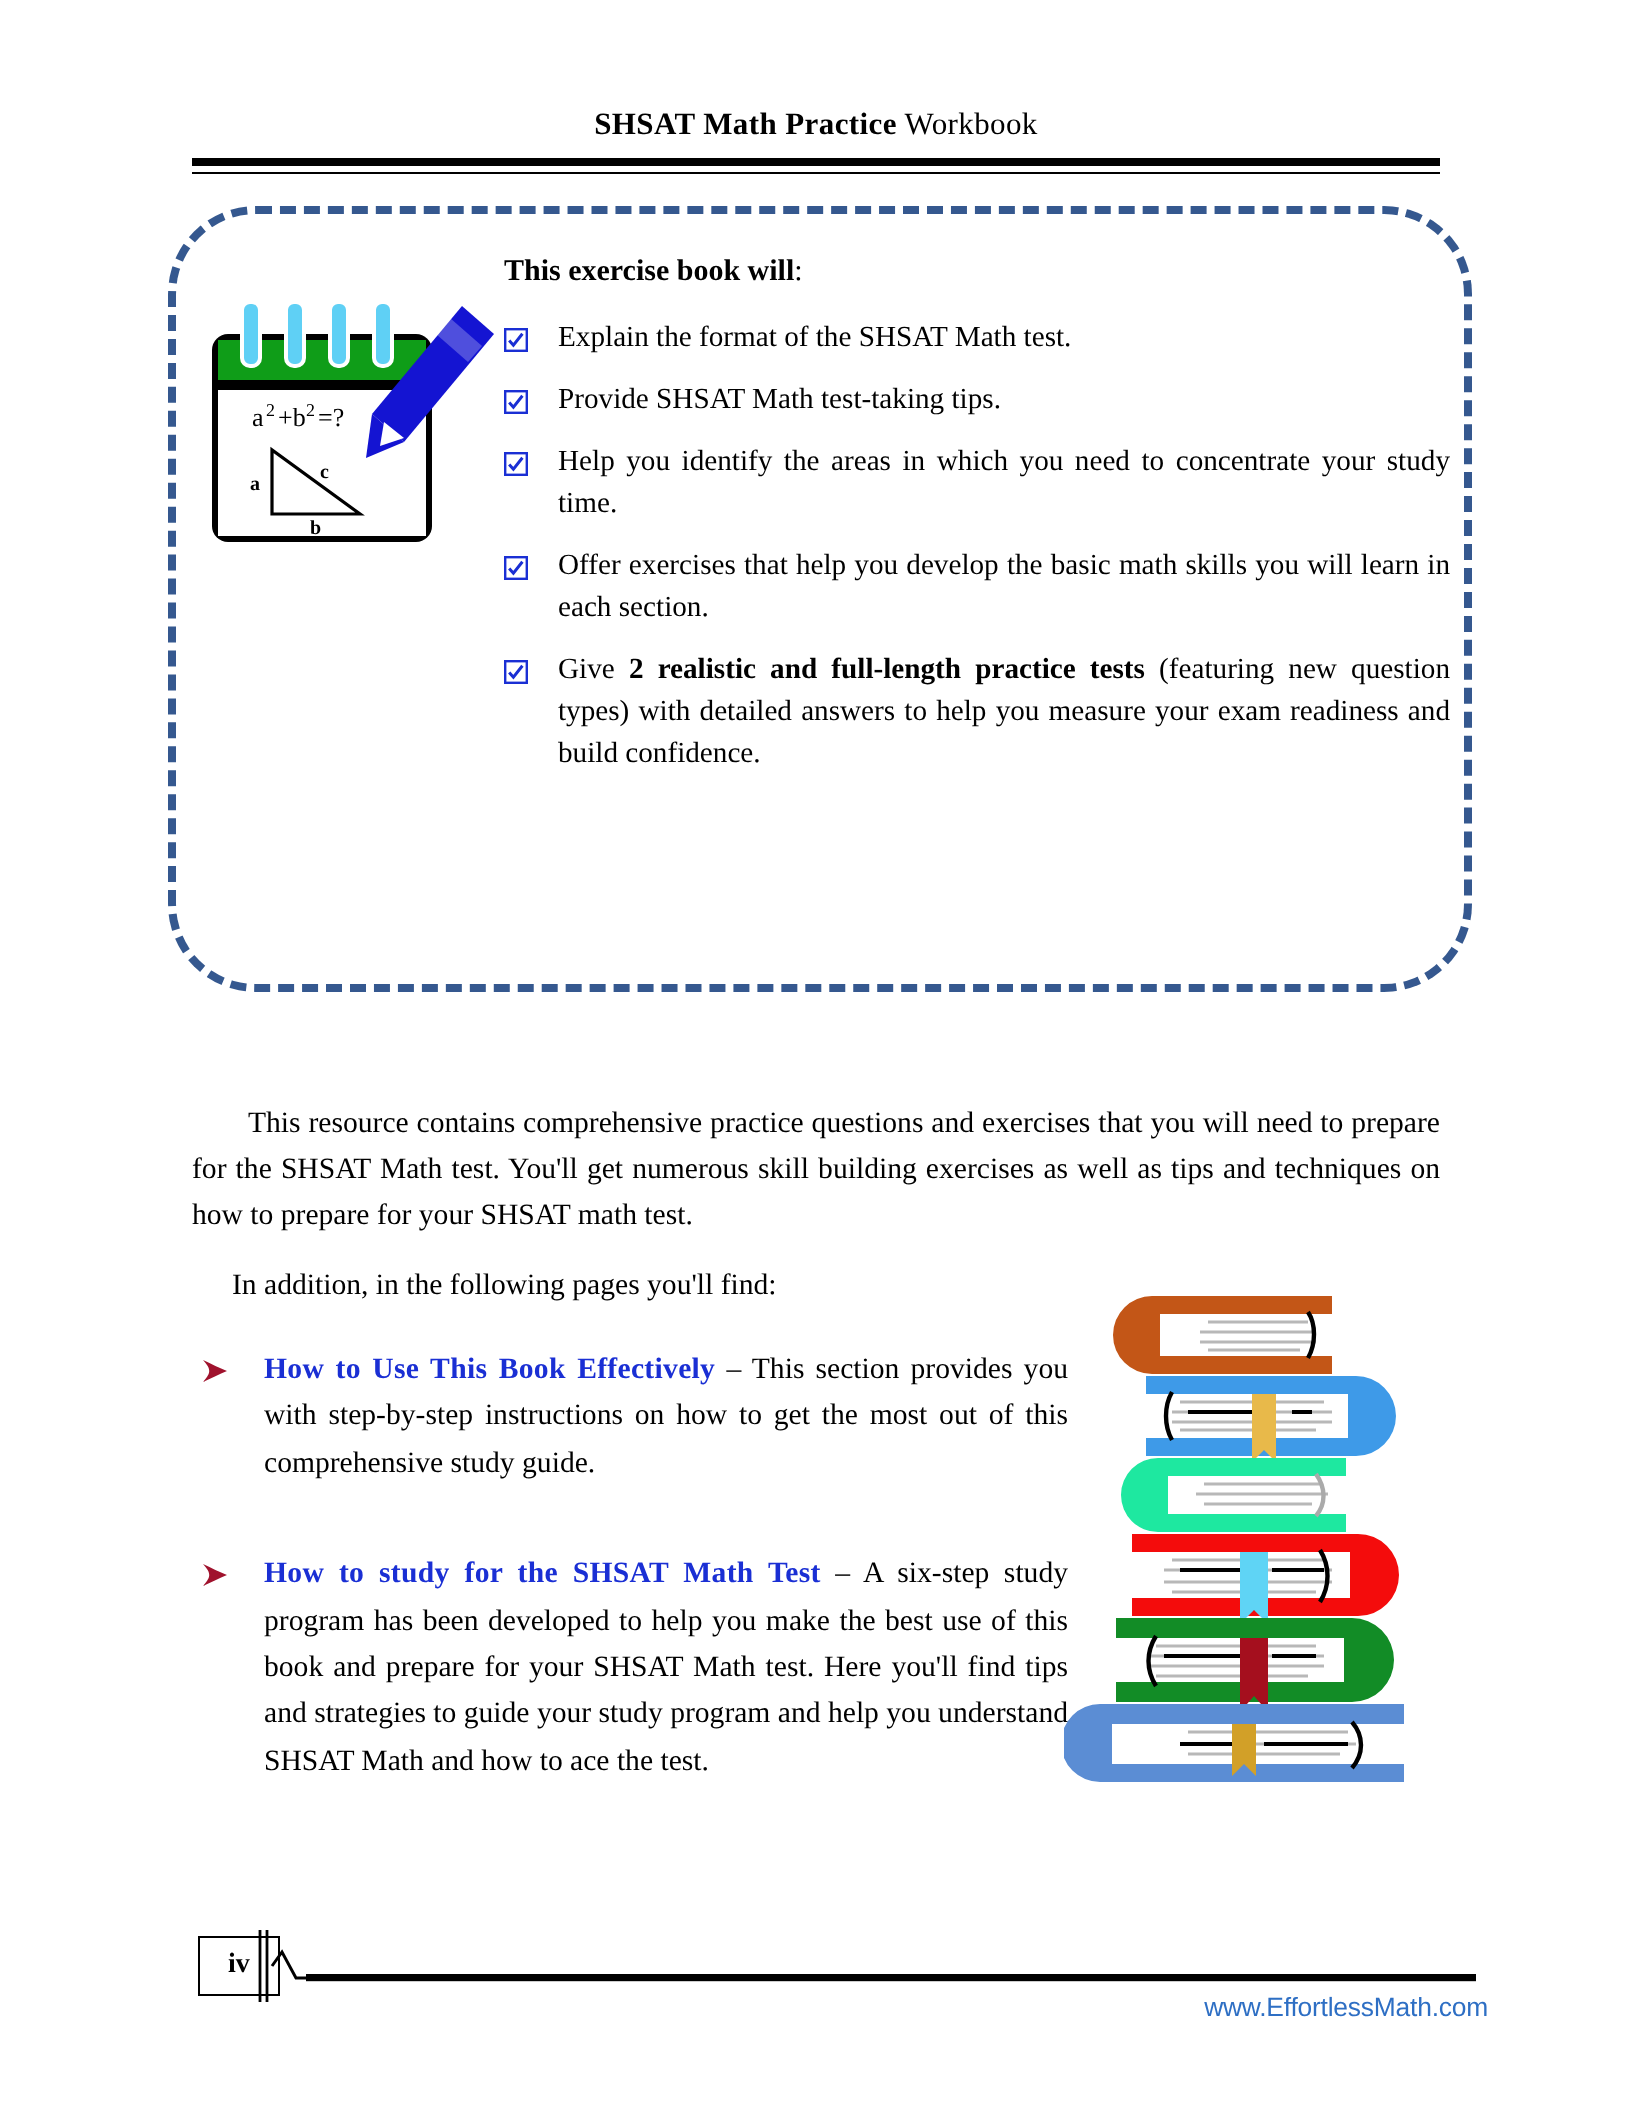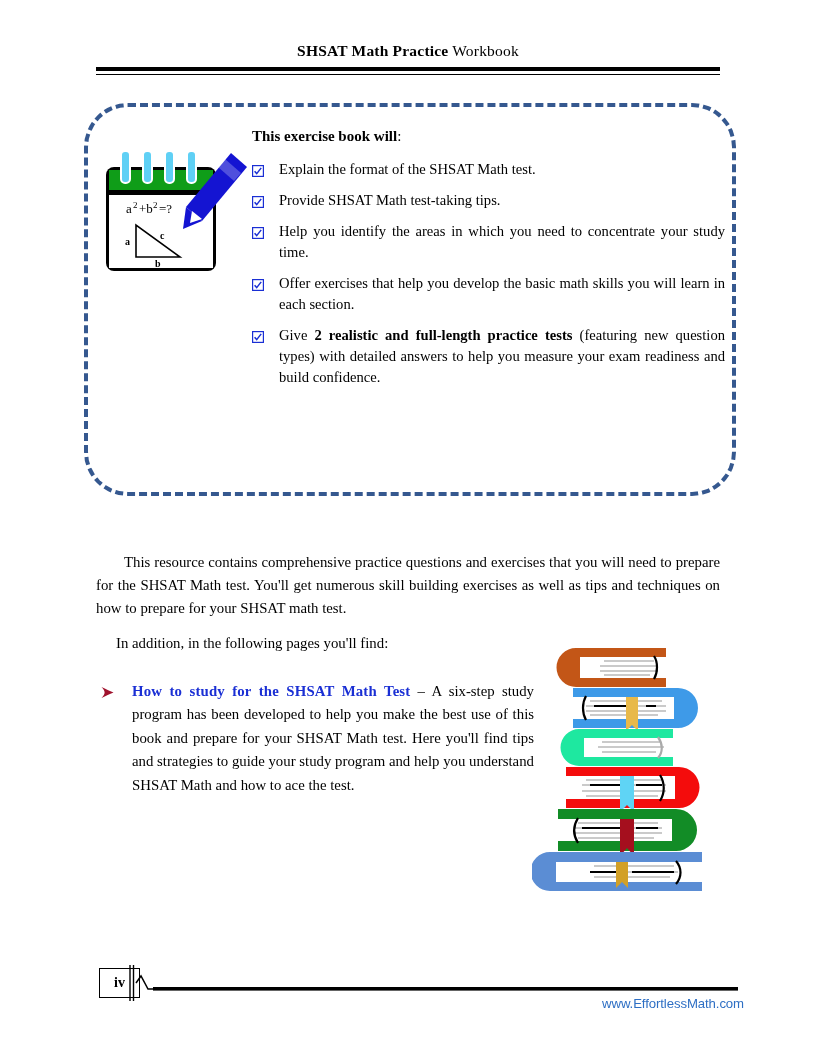--- a/index.html
+++ b/index.html
@@ -16,21 +16,21 @@
     width: 816px;
     height: 1056px;
     overflow: hidden;
     background: #ffffff;
   }
 
   
   .header {
     position: absolute;
     left: 96px;
-    top: 42px;
+    top: 54px;
     width: 624px;
   }
   .header-title {
     text-align: center;
     font-size: 15.5px;
     letter-spacing: 0.2px;
     line-height: 1.1;
     white-space: nowrap;
   }
   .header-title .ht-bold { font-weight: bold; }
@@ -318,20 +318,28 @@
   <div class="body-para" id="intro-para">
     <span class="indent"></span><span>This resource contains comprehensive practice questions and exercises that you will need to prepare for the SHSAT Math test. You'll get numerous skill building exercises as well as tips and techniques on how to prepare for your SHSAT math test.</span>
   </div>
 
   <div class="body-para" id="inaddition-para">
     <span class="indent"></span><span>In addition, in the following pages you'll find:</span>
   </div>
 
   <div class="arrow-list">
 
+    <div class="arrow-item" id="arrow-item-0">
+      <span class="arrow-icon">
+        <svg viewBox="0 0 15 15" width="15" height="15" xmlns="http://www.w3.org/2000/svg">
+          <path d="M 1.5 2 C 6 4 9.5 6 13.5 7.5 C 9.5 9 6 11 1.5 13 C 4 10.2 4.6 8.8 4.6 7.5 C 4.6 6.2 4 4.8 1.5 2 Z" fill="#a0122d"></path>
+        </svg>
+      </span>
+      <span class="arrow-title">How to Use This Book Effectively</span><span> – This section provides you with step-by-step instructions on how to get the most out of this comprehensive study guide.</span>
+    </div>
 
     <div class="arrow-item" id="arrow-item-1">
       <span class="arrow-icon">
         <svg viewBox="0 0 15 15" width="15" height="15" xmlns="http://www.w3.org/2000/svg">
           <path d="M 1.5 2 C 6 4 9.5 6 13.5 7.5 C 9.5 9 6 11 1.5 13 C 4 10.2 4.6 8.8 4.6 7.5 C 4.6 6.2 4 4.8 1.5 2 Z" fill="#a0122d"></path>
         </svg>
       </span>
       <span class="arrow-title">How to study for the SHSAT Math Test</span><span> – A six-step study program has been developed to help you make the best use of this book and prepare for your SHSAT Math test. Here you'll find tips and strategies to guide your study program and help you understand SHSAT Math and how to ace the test.</span>
     </div>
   </div>

